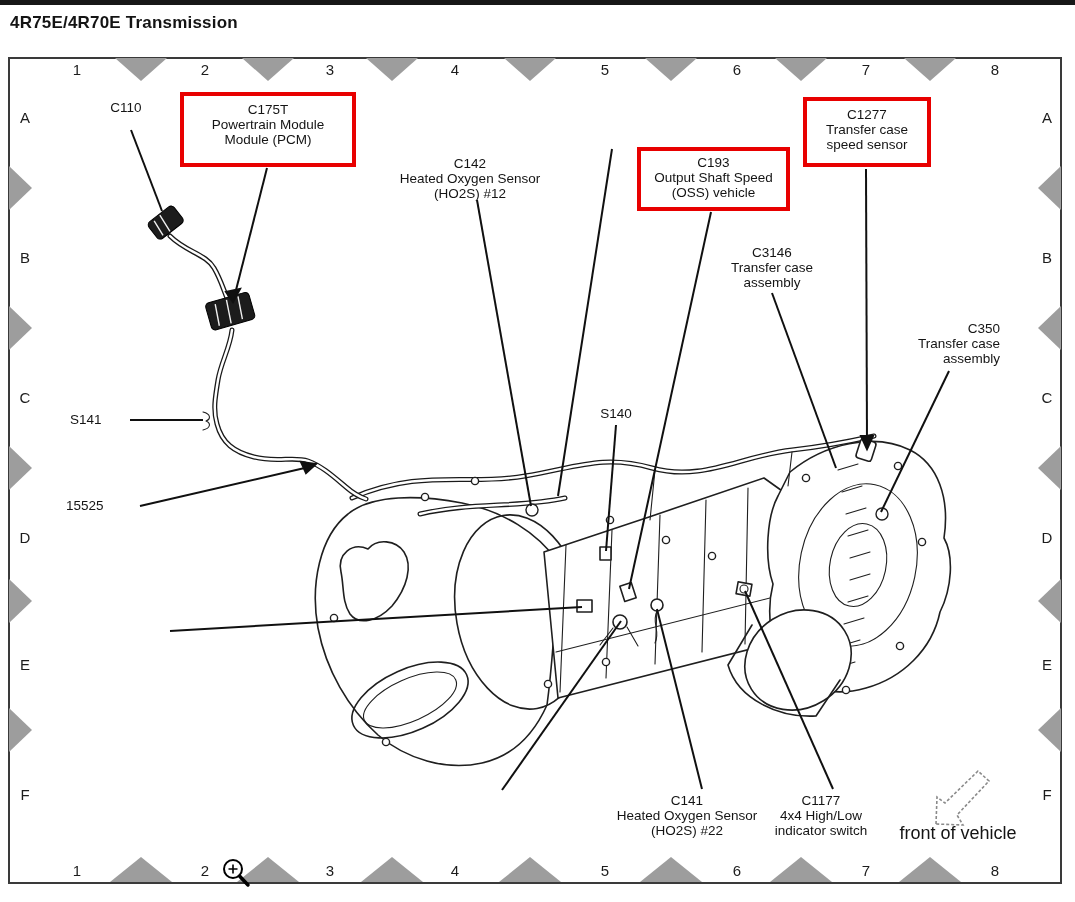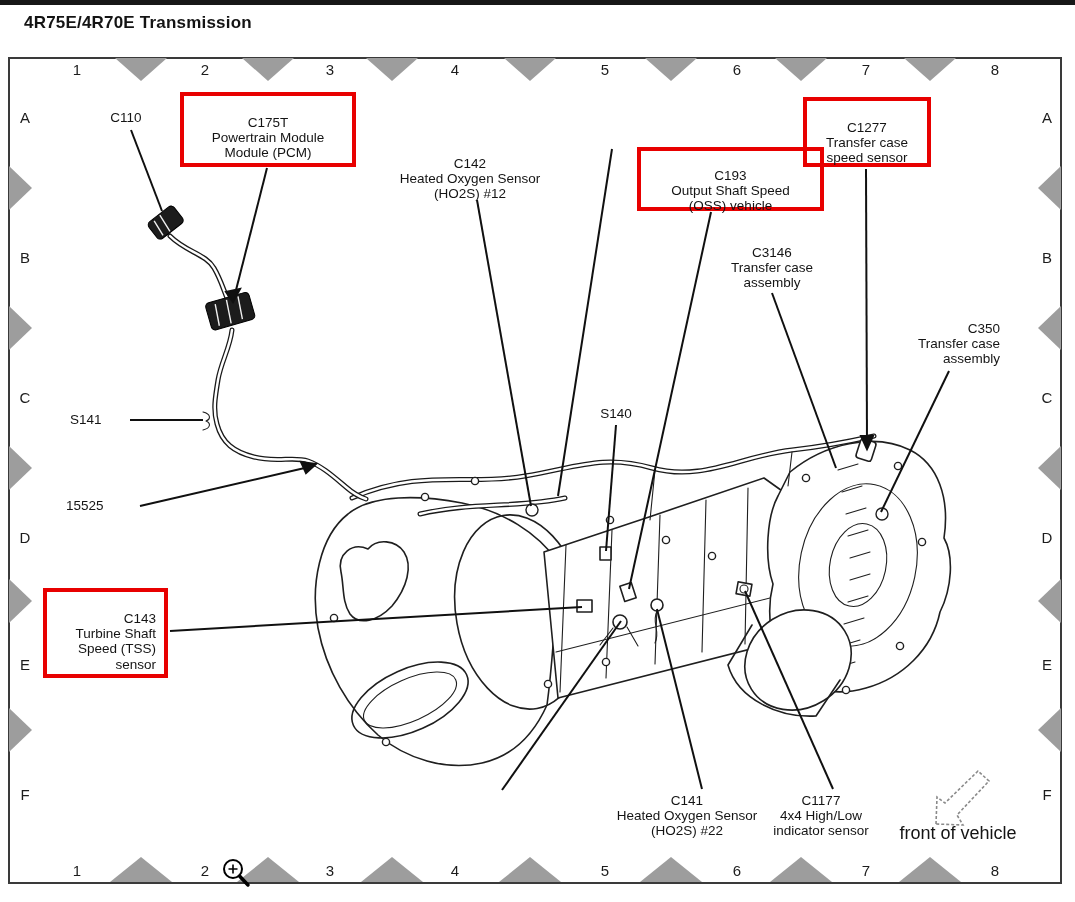--- a/index.html
+++ b/index.html
@@ -1,27 +1,27 @@
 <!DOCTYPE html>
 <html><head>
 <meta charset="utf-8">
 <style>
   html,body{margin:0;padding:0;background:#fff;}
   #stage{position:relative;width:1075px;height:902px;background:#fff;overflow:hidden;
          font-family:"Liberation Sans", sans-serif;color:#141414;}
   .topbar{position:absolute;left:0;top:0;width:100%;height:5px;background:#171717;}
-  .title{position:absolute;left:24px;top:13px;font-size:17px;font-weight:bold;letter-spacing:.2px;}
+  .title{position:absolute;left:10px;top:13px;font-size:17px;font-weight:bold;letter-spacing:.2px;}
   .frame{position:absolute;left:8px;top:57px;width:1054px;height:827px;border:2px solid #3a3a3a;box-sizing:border-box;}
   svg.layer{position:absolute;left:0;top:0;pointer-events:none;}
   .gl{position:absolute;font-size:15px;color:#1c1c1c;transform:translateX(-50%);}
   .callout{position:absolute;font-size:13.5px;line-height:15.2px;color:#141414;text-align:center;white-space:nowrap;}
   .ctr{transform:translateX(-50%);}
   .left-align{text-align:right;}
   .hlbox{position:absolute;border:4px solid #e80000;box-sizing:border-box;}
-  .hlbox .inner{position:absolute;left:0;right:0;margin-top:13px;}
+  .hlbox .inner{position:absolute;left:0;right:0;}
   .pad-t6{top:6px;} .pad-t4{top:4px;}
   .rt{text-align:right;padding-right:8px;}
   .art{stroke:#1f1f1f;stroke-width:1.6;fill:none;stroke-linejoin:round;stroke-linecap:round;}
   .artf{stroke:#1f1f1f;stroke-width:1.6;fill:#fff;stroke-linejoin:round;}
   .thin{stroke-width:1.1;}
   .leader{stroke:#101010;stroke-width:2;fill:none;}
   .tube-o{stroke:#1a1a1a;stroke-width:5;fill:none;stroke-linecap:round;}
   .tube-i{stroke:#fff;stroke-width:2.4;fill:none;stroke-linecap:round;}
   .tri{fill:#9d9d9d;}
   .bolt{fill:#fff;stroke:#1f1f1f;stroke-width:1.4;}
@@ -211,40 +211,40 @@
       <polygon class="sketch" points="936,824 937,797 945,803 978,771 989,781 957,815 963,825"></polygon>
     </g>
 
     <g>
       <circle cx="233" cy="869" r="9" fill="#fff" stroke="#000" stroke-width="2"></circle>
       <path d="M228.5,869 H237.5 M233,864.5 V873.5" stroke="#000" stroke-width="1.6"></path>
       <path d="M239.5,876 L248,885" stroke="#000" stroke-width="3.5" stroke-linecap="round"></path>
     </g>
   </svg>
 
-  <div class="callout ctr" style="left:126px;top:110px">
+  <div class="callout ctr" style="left:126px;top:100px">
     <div>C110</div>
   </div>
 
   <div class="hlbox" style="left:180px;top:92px;width:176px;height:75px">
     <div class="inner pad-t6 callout" style="position:absolute;left:0;right:0">
       <div>C175T</div>
       <div>Powertrain Module</div>
       <div>Module (PCM)</div>
     </div>
   </div>
 
   <div class="callout ctr" style="left:470px;top:156px">
     <div>C142</div>
     <div>Heated Oxygen Sensor</div>
     <div>(HO2S) #12</div>
   </div>
 
 
-  <div class="hlbox" style="left:637px;top:147px;width:187px;height:64px">
+  <div class="hlbox" style="left:637px;top:147px;width:153px;height:64px">
     <div class="inner pad-t4 callout" style="position:absolute;left:0;right:0">
       <div>C193</div>
       <div>Output Shaft Speed</div>
       <div>(OSS) vehicle</div>
     </div>
   </div>
 
   <div class="hlbox" style="left:803px;top:97px;width:128px;height:70px">
     <div class="inner pad-t6 callout" style="position:absolute;left:0;right:0">
       <div>C1277</div>
@@ -270,36 +270,28 @@
   </div>
 
   <div class="callout left-align" style="left:66px;top:498px">
     <div>15525</div>
   </div>
 
   <div class="callout ctr" style="left:616px;top:406px">
     <div>S140</div>
   </div>
 
-  <div class="hlbox" style="left:43px;top:588px;width:125px;height:90px">
-    <div class="inner pad-t6 callout rt" style="position:absolute;left:0;right:0">
-      <div>C143</div>
-      <div>Turbine Shaft</div>
-      <div>Speed (TSS)</div>
-      <div>sensor</div>
-    </div>
-  </div>
 
 
   <div class="callout ctr" style="left:687px;top:793px">
     <div>C141</div>
     <div>Heated Oxygen Sensor</div>
     <div>(HO2S) #22</div>
   </div>
 
   <div class="callout ctr" style="left:821px;top:793px">
     <div>C1177</div>
     <div>4x4 High/Low</div>
-    <div>indicator sensor</div>
+    <div>indicator switch</div>
   </div>
 
   <div class="callout ctr" style="left:958px;top:826px;font-size:18px">front of vehicle</div>
 </div>
 
 </body></html>

